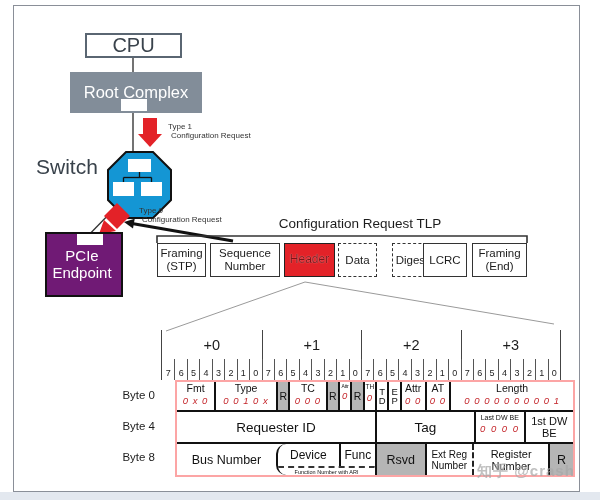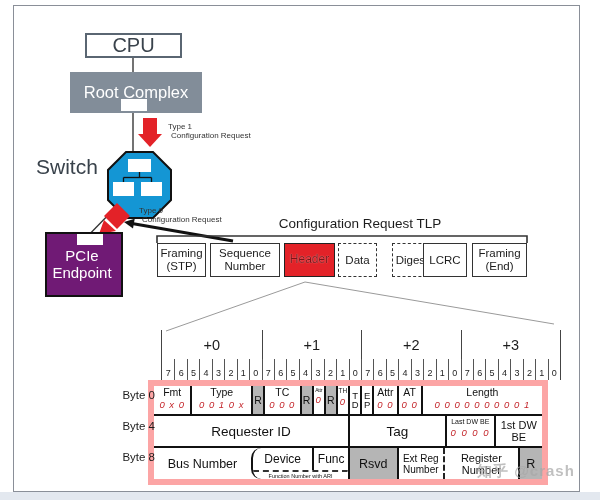--- a/index.html
+++ b/index.html
@@ -35,21 +35,21 @@
   
   .tbl-head{position:absolute;left:161px;top:330px;width:400px;height:29px;display:grid;
             grid-template-columns:repeat(4,1fr);border-left:1px solid #444;border-right:1px solid #444;box-sizing:border-box;}
   .offcell{display:flex;align-items:center;justify-content:center;font-size:14.5px;color:#1c1c1c;}
   .offcell + .offcell{border-left:1px solid #444;}
   .bit-row{position:absolute;left:161px;top:359px;width:400px;height:21px;display:grid;
            grid-template-columns:repeat(32,1fr);border-left:1px solid #444;border-right:1px solid #444;box-sizing:border-box;}
   .bit{display:flex;align-items:flex-end;justify-content:center;font-size:9px;line-height:13px;color:#1c1c1c;}
   .bit + .bit{border-left:1px solid #555;}
 
-  .tbl-body{position:absolute;left:148px;top:380px;width:400px;border:6px solid #fca5a5;box-sizing:border-box;background:#fff;}
+  .tbl-body{position:absolute;left:175px;top:380px;width:400px;border:2px solid #fca5a5;box-sizing:border-box;background:#fff;}
   .trow{display:grid;grid-template-columns:repeat(32,1fr);}
   .trow + .trow{border-top:2px solid #111;}
   .row-b0{height:28px;}
   .row-b4{height:30px;}
   .row-b8{height:31px;}
   .f{display:flex;flex-direction:column;align-items:center;justify-content:flex-start;
      padding-top:1px;box-sizing:border-box;overflow:hidden;}
   .f + .f{border-left:2px solid #111;}
   .f.no-l{border-left:none;}
   .f.dash-r{border-right:2px dashed #222;}

